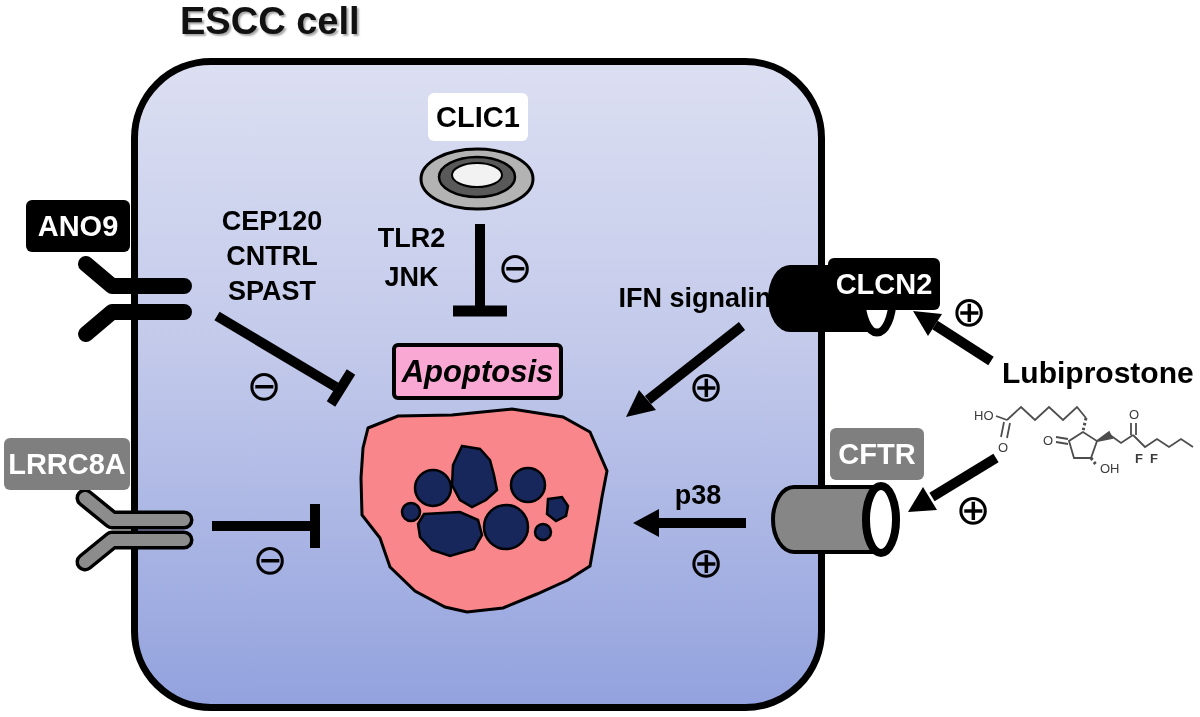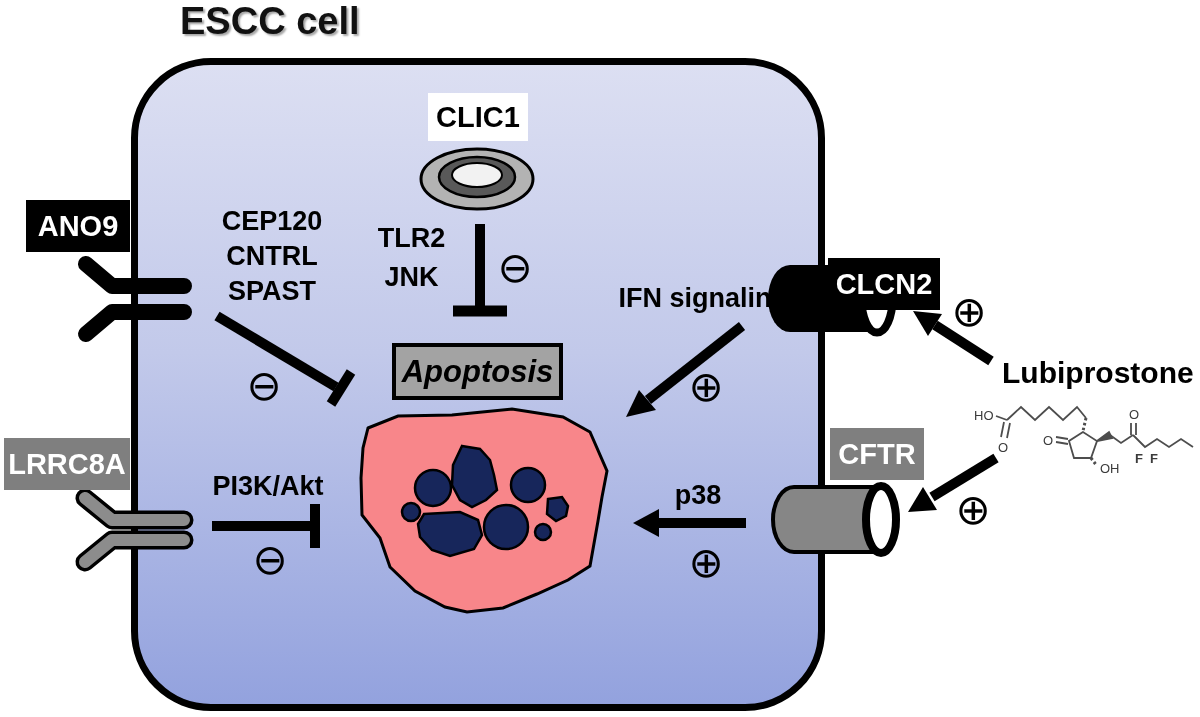--- a/index.html
+++ b/index.html
@@ -12,27 +12,27 @@
     text-shadow:2px 2px 2px rgba(0,0,0,0.35);z-index:3;
   }
   .cell{
     position:absolute;left:131px;top:58px;width:694px;height:653px;box-sizing:border-box;
     border:7px solid #000;border-radius:80px;
     background:linear-gradient(180deg,#dcdff2 0%,#c2c9ea 45%,#93a2de 100%);
     z-index:1;
   }
   svg.gfx{position:absolute;left:0;top:0;z-index:2;}
   .lbl{position:absolute;z-index:3;font-weight:bold;color:#000;}
-  .box{display:flex;align-items:center;justify-content:center;box-sizing:border-box;}
+  .box{display:flex;align-items:center;justify-content:center;box-sizing:border-box;border-radius:6px;}
   .tag-black{background:#000;color:#ffffff;}
   .tag-gray{background:#7f7f7f;color:#fff;}
   .tag-white{background:#fff;color:#000;}
   .centered{text-align:center;}
   .apobox{
-    background:#a3a3a3;border:4px solid #000;font-style:italic;font-size:31px;
+    background:#f9a8d4;border:4px solid #000;font-style:italic;font-size:31px;
   }
   .sign{
     position:absolute;z-index:3;width:36px;height:36px;display:flex;align-items:center;justify-content:center;
     font-family:"DejaVu Sans",sans-serif;font-size:42px;line-height:36px;color:#000;font-weight:normal;
   }
 </style>
 </head>
 <body>
 
 <div class="canvas">
@@ -149,21 +149,20 @@
   <div class="lbl centered" style="left:196px;top:204px;width:152px;font-size:27px;line-height:35px;">
     <div>CEP120</div>
     <div>CNTRL</div>
     <div>SPAST</div>
   </div>
   <div class="lbl centered" style="left:363px;top:219px;width:97px;font-size:27px;line-height:39px;text-align:center;">
     <div>TLR2</div>
     <div>JNK</div>
   </div>
   <div class="lbl centered" style="left:602px;top:283px;width:186px;font-size:27px;text-align:right;">IFN signaling</div>
-  <div class="lbl centered" style="left:197px;top:471px;width:142px;font-size:27px;">PI3K/Akt</div>
   <div class="lbl centered" style="left:664px;top:480px;width:68px;font-size:27px;">p38</div>
 
   <div class="lbl box apobox" style="left:392px;top:343px;width:171px;height:57px;">Apoptosis</div>
 
   <div class="lbl" style="left:1002px;top:356px;font-size:30px;">Lubiprostone</div>
 
   <div class="sign" style="left:246px;top:368px;">⊖</div>
   <div class="sign" style="left:497px;top:250px;">⊖</div>
   <div class="sign" style="left:252px;top:542px;">⊖</div>
   <div class="sign" style="left:688px;top:369px;">⊕</div>

